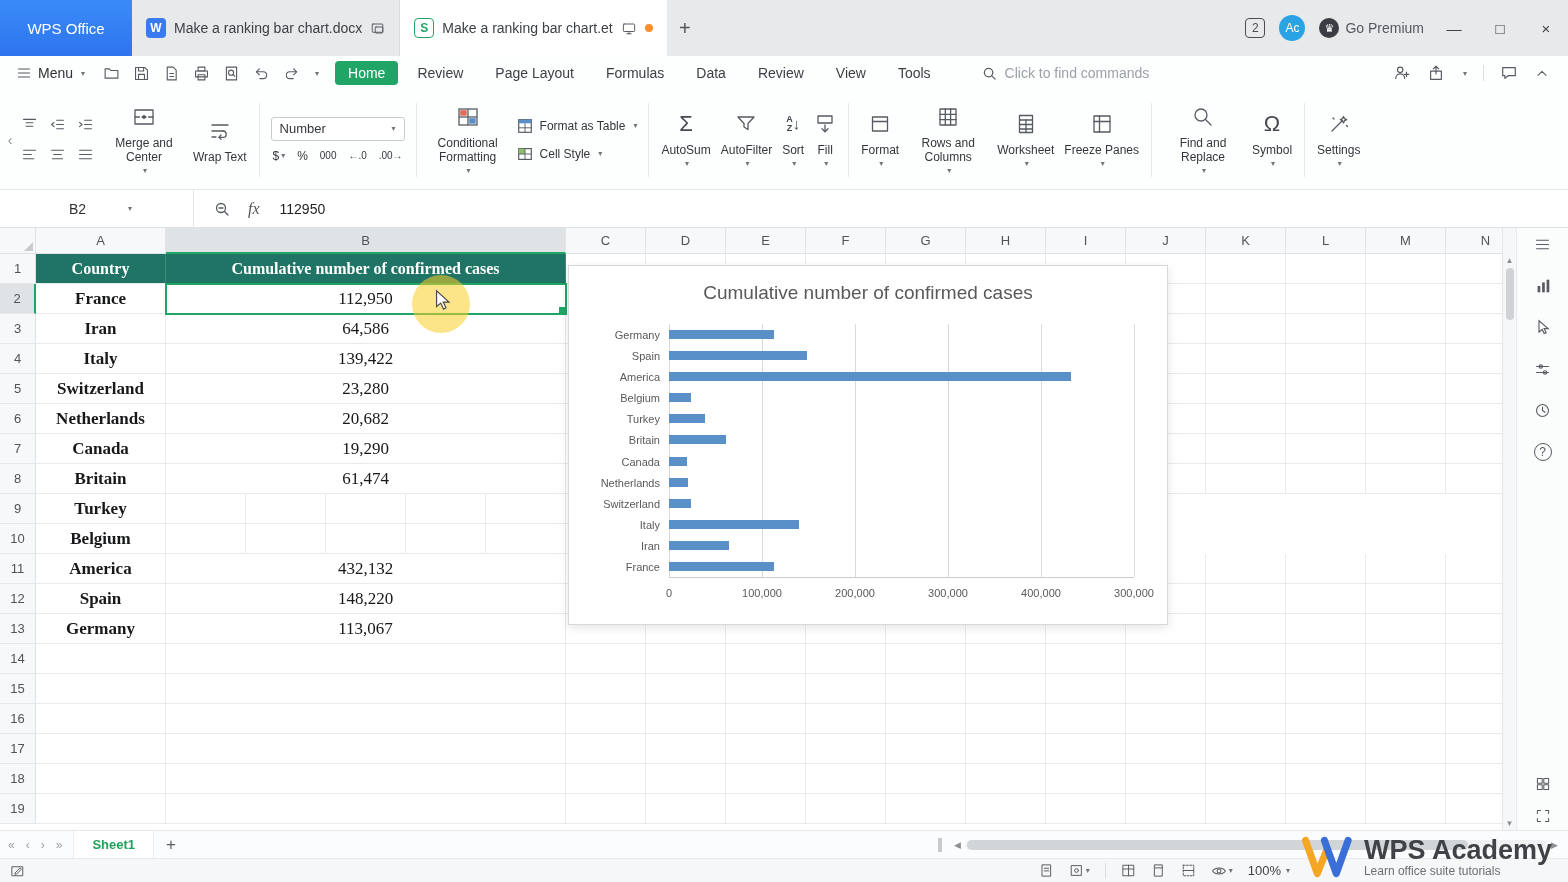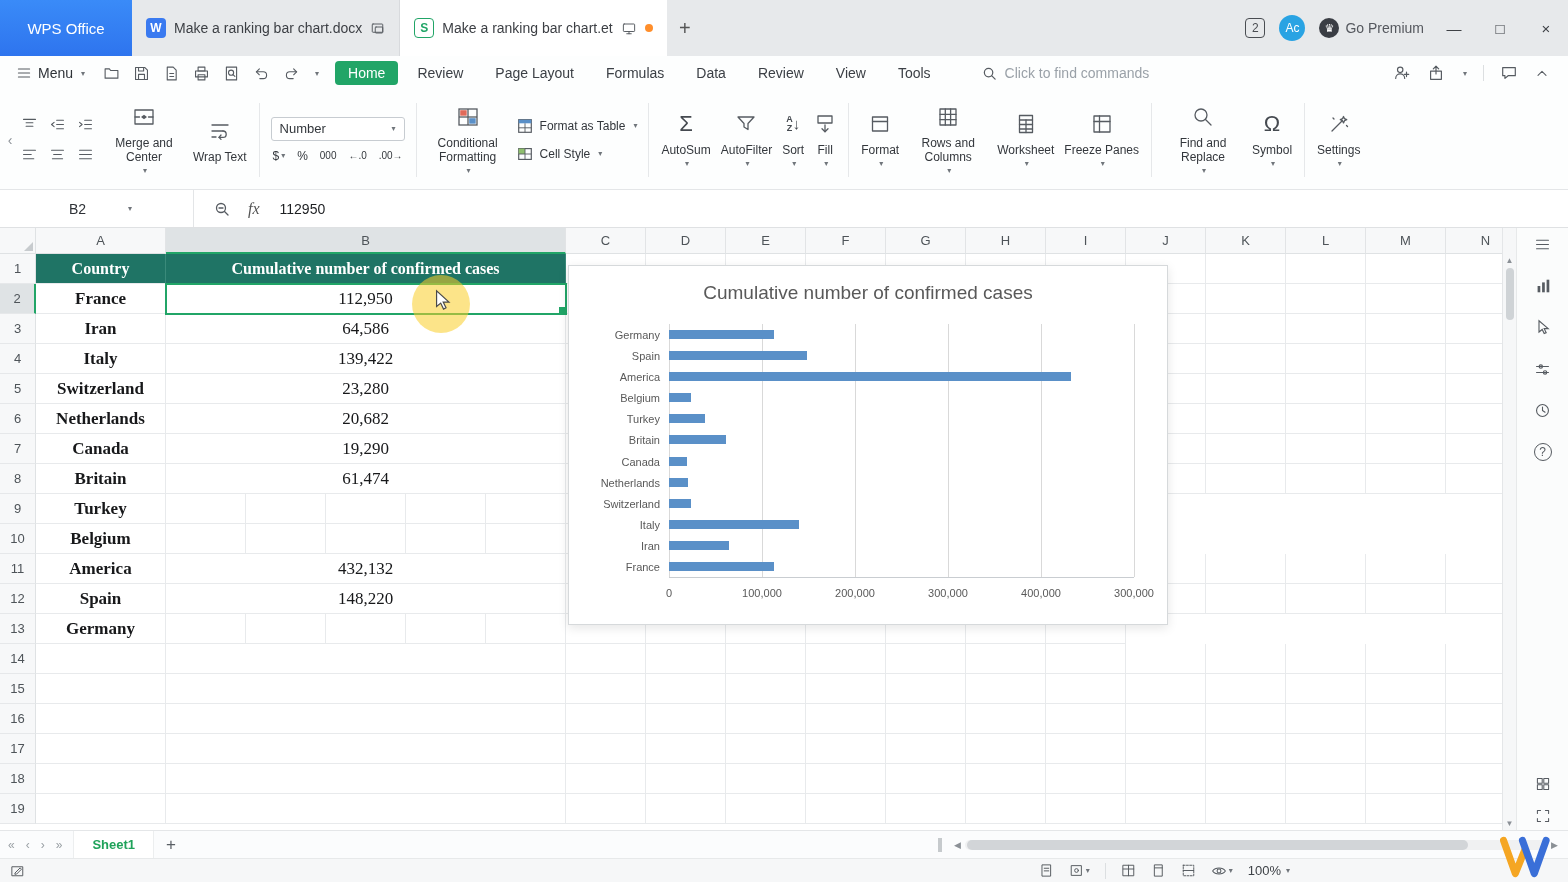--- a/index.html
+++ b/index.html
@@ -746,20 +746,21 @@
           <div class="cell" style="width: 80px;"></div>
           <div class="cell" style="width: 80px;"></div>
           <div class="cell" style="width: 80px;"></div>
           <div class="cell" style="width: 80px;"></div>
           <div class="cell" style="width: 80px;"></div>
           <div class="cell" style="width: 80px;"></div>
         </div>
         <div class="grow">
           <div class="rowhdr">13</div>
           <div class="cell country" style="width: 130px;">Germany</div>
+          <div class="cell" style="width: 400px;">113,067</div>
           <div class="cell" style="width: 80px;"></div>
           <div class="cell" style="width: 80px;"></div>
           <div class="cell" style="width: 80px;"></div>
           <div class="cell" style="width: 80px;"></div>
           <div class="cell" style="width: 80px;"></div>
           <div class="cell" style="width: 80px;"></div>
           <div class="cell" style="width: 80px;"></div>
           <div class="cell" style="width: 80px;"></div>
           <div class="cell" style="width: 80px;"></div>
           <div class="cell" style="width: 80px;"></div>
@@ -1075,13 +1076,17 @@
         <span class="caret">▾</span>
       </span>
   </div>
 </div>
 
 <div class="watermark">
   <svg width="52" height="42" viewBox="0 0 44 34">
     <path d="M3 3 L13 31 L21 11" stroke="#f5a623" stroke-width="6" fill="none" stroke-linecap="round" stroke-linejoin="round"></path>
     <path d="M19 3 L29 31 L39 3" stroke="#3a6fd8" stroke-width="6" fill="none" stroke-linecap="round" stroke-linejoin="round"></path>
   </svg>
+  <div class="wm-text">
+    <div class="t1">WPS Academy</div>
+    <div class="t2">Learn office suite tutorials</div>
+  </div>
 </div>
 
 </body></html>

